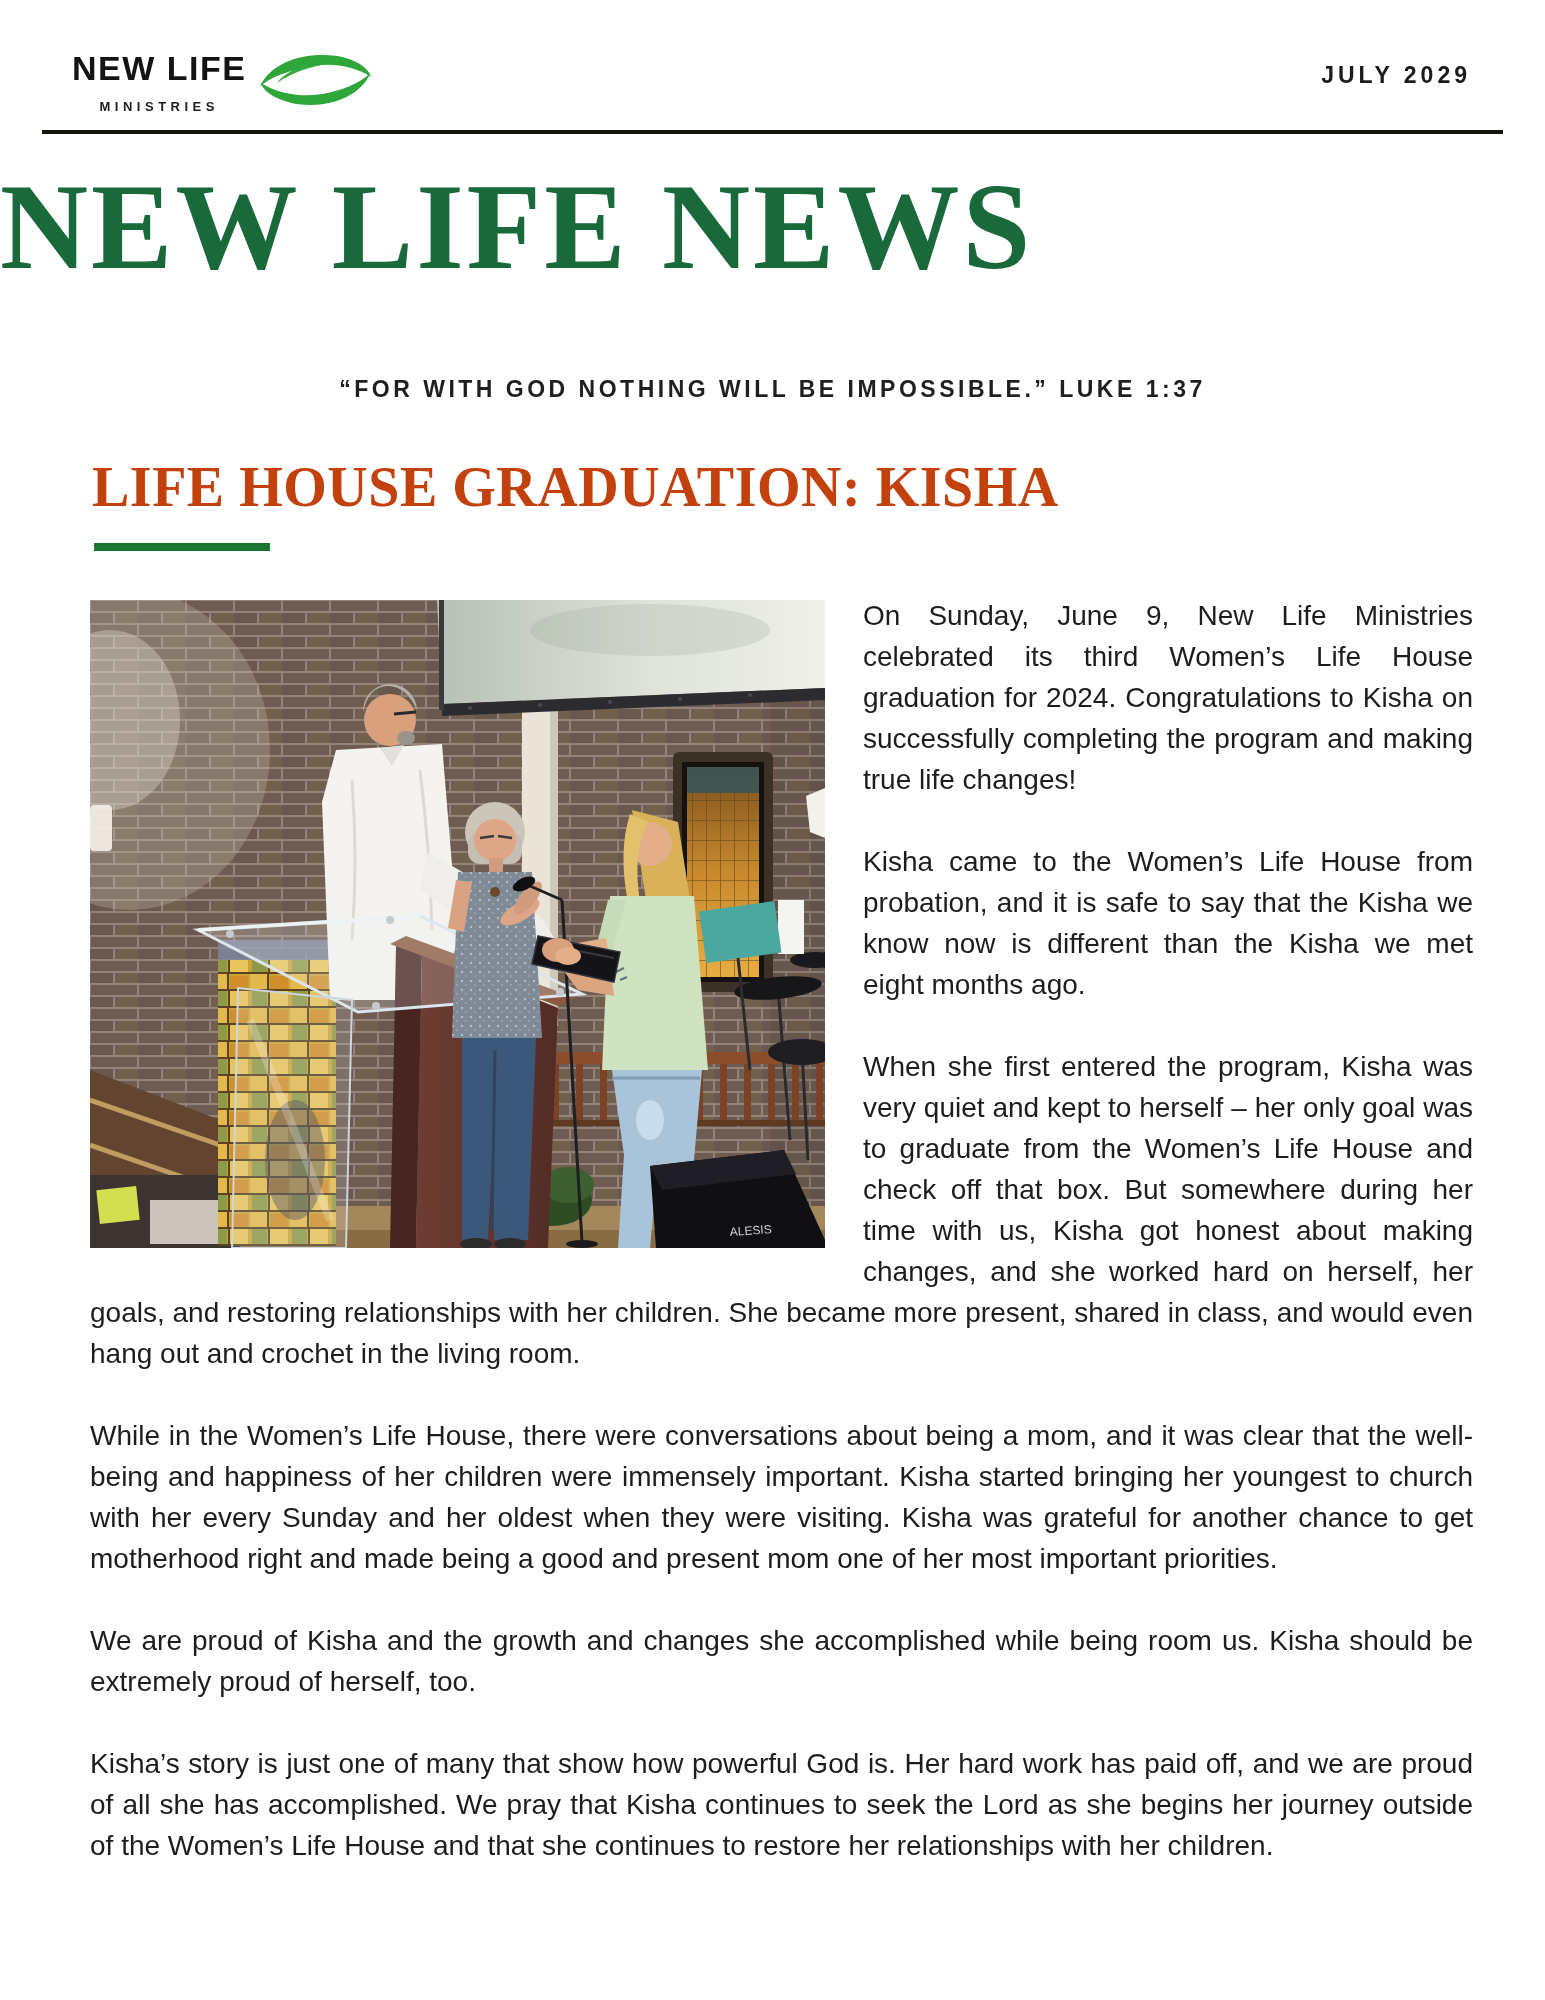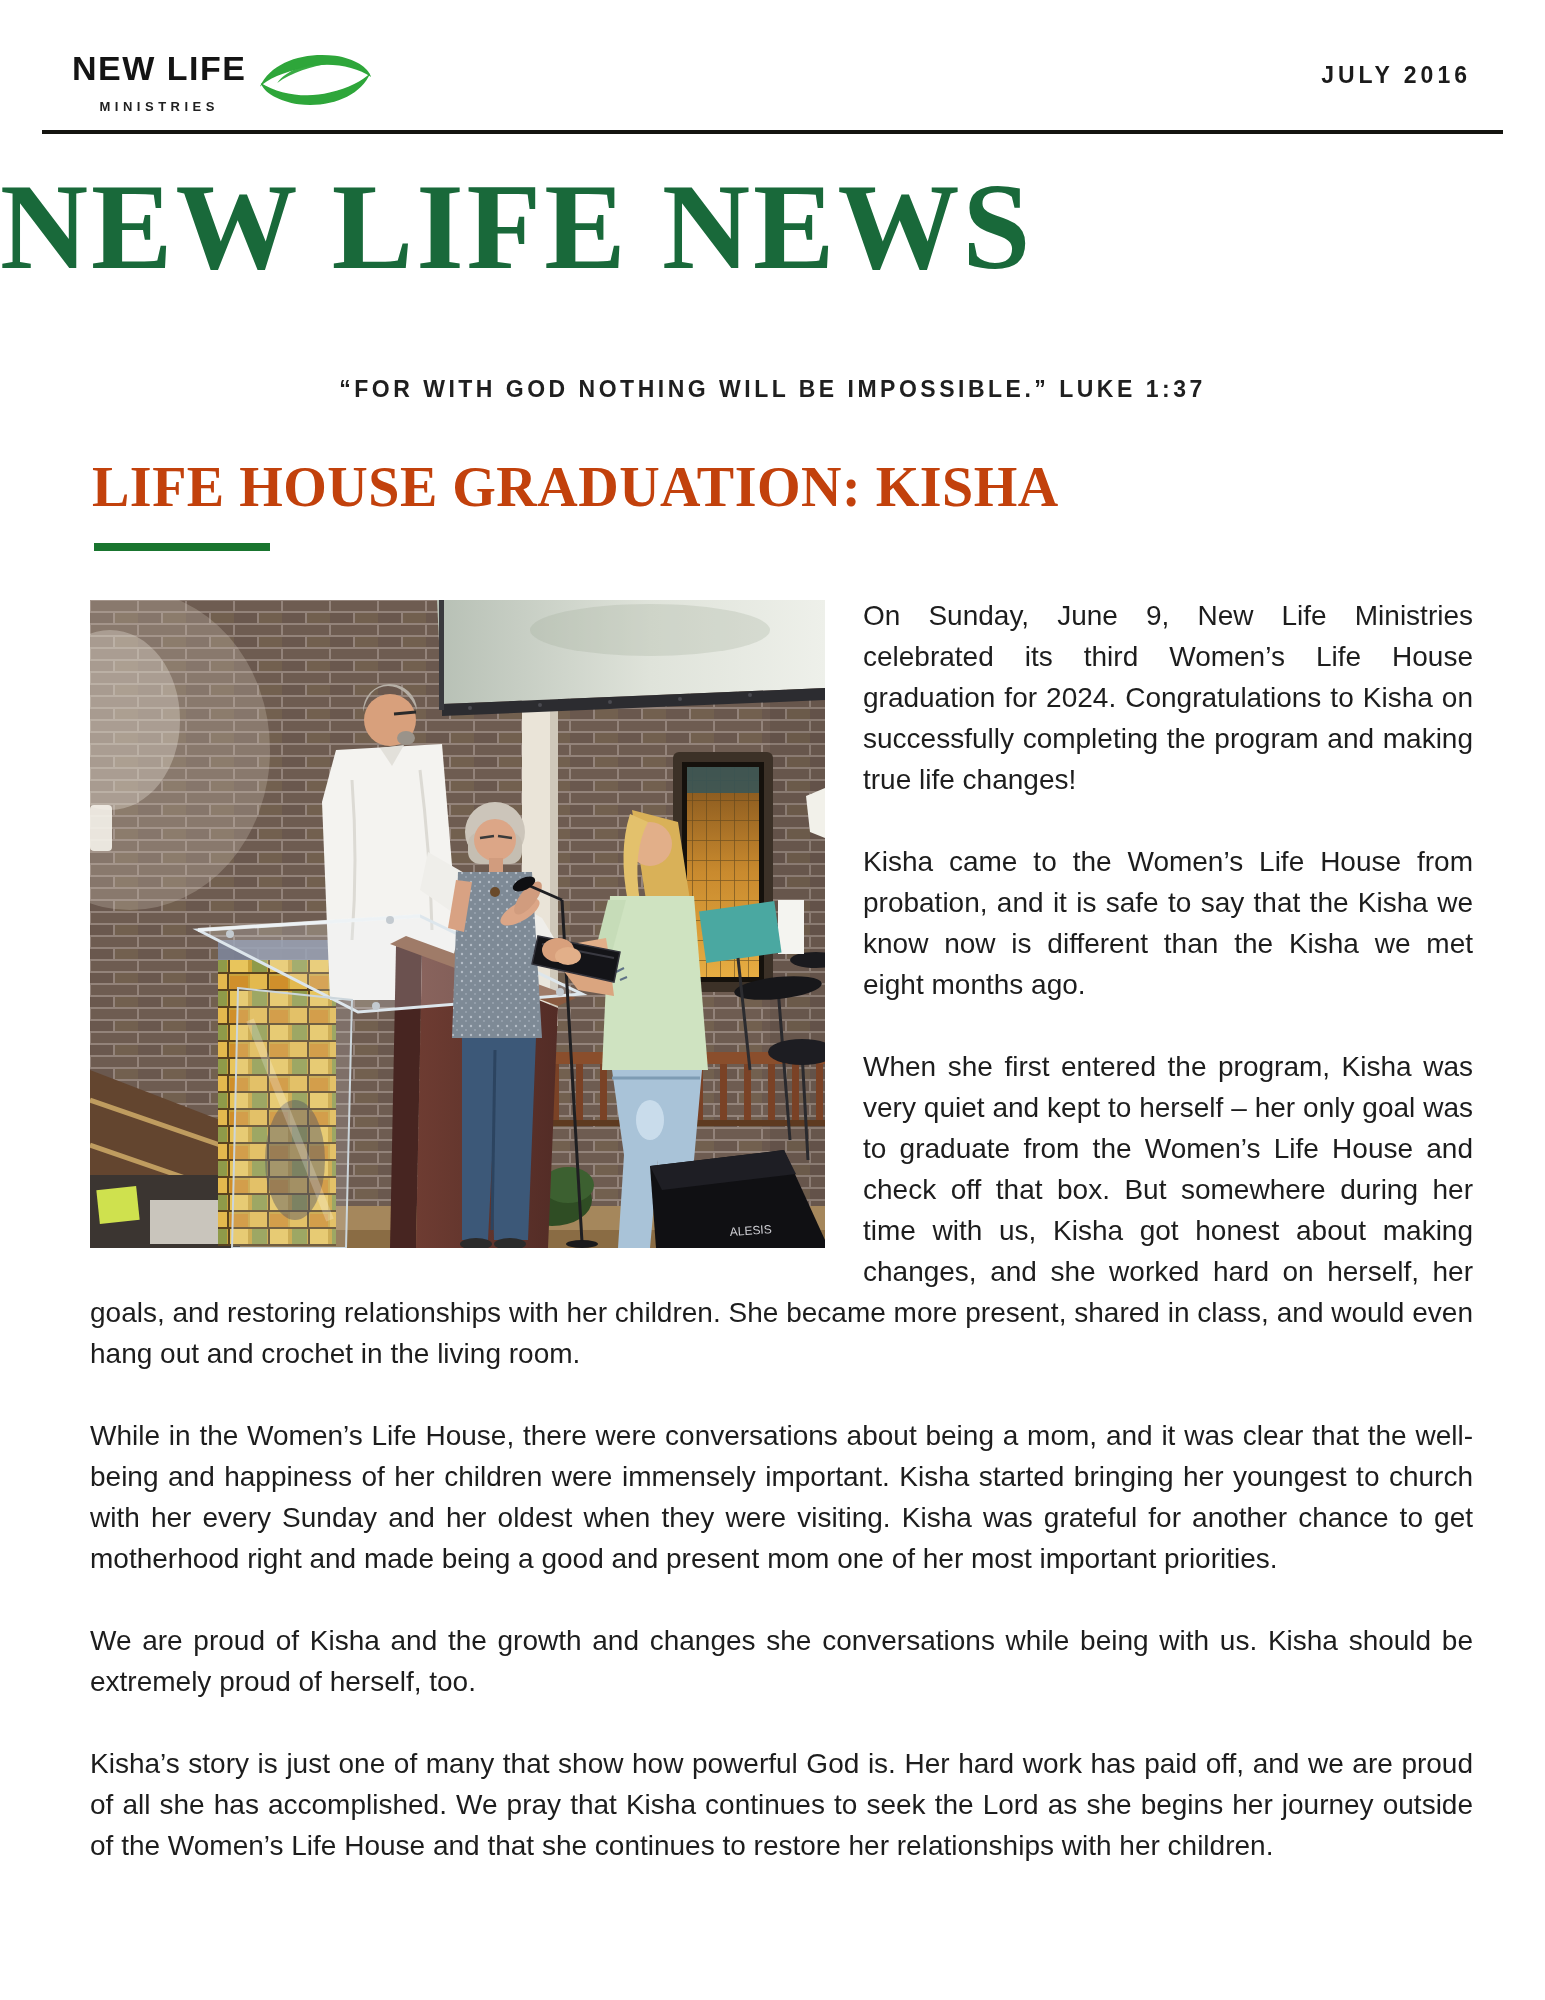--- a/index.html
+++ b/index.html
@@ -46,21 +46,21 @@
     <span class="swoosh">
       <svg width="122" height="64" viewBox="0 0 126 66">
         <g fill="#2ea63a">
           <path d="M6 40 C18 14, 52 4, 84 8 C104 11, 118 20, 121 30 C104 18, 76 14, 52 20 C30 25, 14 32, 6 40 Z"></path>
           <path d="M120 26 C110 50, 78 62, 46 58 C26 55, 10 46, 7 36 C26 48, 54 52, 78 46 C98 41, 112 34, 120 26 Z"></path>
           <path d="M24 36 C34 22, 58 14, 80 16 C60 18, 38 26, 24 36 Z" opacity="0.95"></path>
         </g>
       </svg>
     </span>
   </div>
-  <div class="issue-date">JULY 2016</div>
+  <div class="issue-date">JULY 2029</div>
 </header>
 <div class="rule"></div>
 
 <h1 class="paper-title">NEW LIFE NEWS</h1>
 <div class="tagline">“FOR WITH GOD NOTHING WILL BE IMPOSSIBLE.” LUKE 1:37</div>
 
 <h2 class="section-heading">LIFE HOUSE GRADUATION: KISHA</h2>
 <div class="accent-bar"></div>
 
 <div class="article">
@@ -275,15 +275,15 @@
         <polygon points="560,566 694,550 706,574 572,590" fill="#1e1e24"></polygon>
         <text x="640" y="636" font-size="12" fill="#cfcfd4" font-family="Liberation Sans, sans-serif" transform="rotate(-4 640 636)">ALESIS</text>
       </g>
     </svg>
   </figure>
 
   <p>On Sunday, June 9, New Life Ministries celebrated its third Women’s Life House graduation for 2024. Congratulations to Kisha on successfully completing the program and making true life changes!</p>
   <p>Kisha came to the Women’s Life House from probation, and it is safe to say that the Kisha we know now is different than the Kisha we met eight months ago.</p>
   <p>When she first entered the program, Kisha was very quiet and kept to herself – her only goal was to graduate from the Women’s Life House and check off that box. But somewhere during her time with us, Kisha got honest about making changes, and she worked hard on herself, her goals, and restoring relationships with her children. She became more present, shared in class, and would even hang out and crochet in the living room.</p>
   <p>While in the Women’s Life House, there were conversations about being a mom, and it was clear that the well-being and happiness of her children were immensely important. Kisha started bringing her youngest to church with her every Sunday and her oldest when they were visiting. Kisha was grateful for another chance to get motherhood right and made being a good and present mom one of her most important priorities.</p>
-  <p>We are proud of Kisha and the growth and changes she conversations while being with us. Kisha should be extremely proud of herself, too.</p>
+  <p>We are proud of Kisha and the growth and changes she accomplished while being room us. Kisha should be extremely proud of herself, too.</p>
   <p>Kisha’s story is just one of many that show how powerful God is. Her hard work has paid off, and we are proud of all she has accomplished. We pray that Kisha continues to seek the Lord as she begins her journey outside of the Women’s Life House and that she continues to restore her relationships with her children.</p>
 </div>
 
 </body></html>

